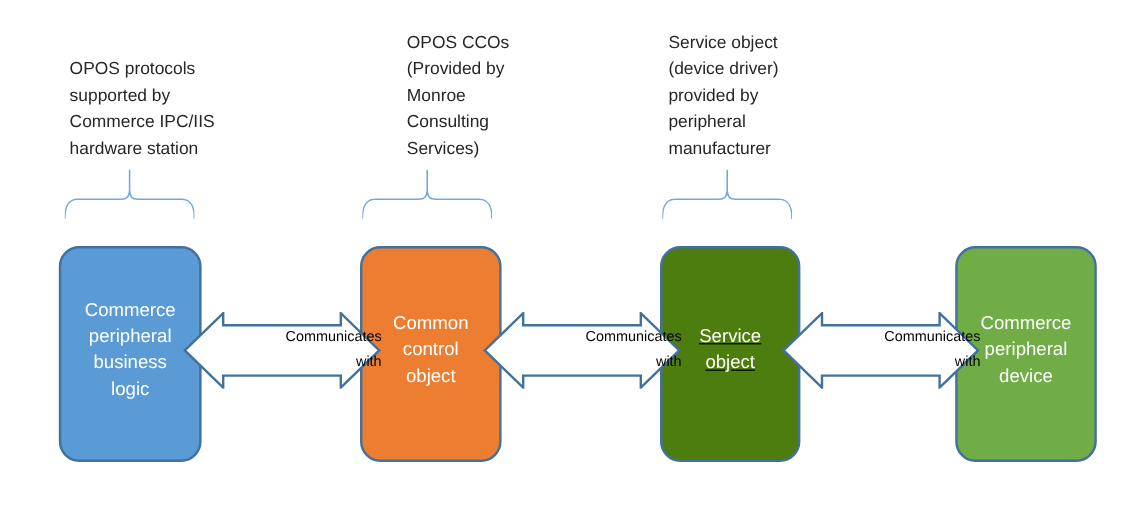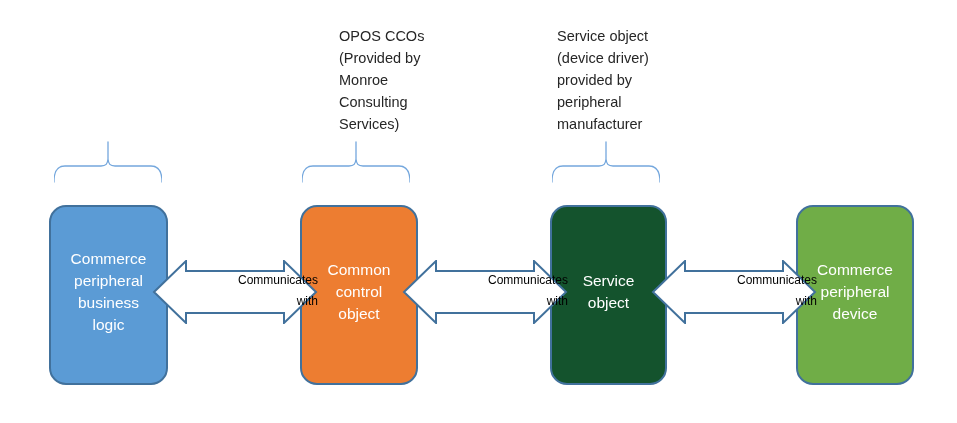--- a/index.html
+++ b/index.html
@@ -89,20 +89,24 @@
   }
   .arrow-label-1 { left: 152px; }
   .arrow-label-2 { left: 402px; }
   .arrow-label-3 { left: 651px; }
 </style>
 </head>
 <body>
 
 <div class="canvas">
 
+  <div class="annotation ann-1">OPOS protocols
+supported by
+Commerce IPC/IIS
+hardware station</div>
   <div class="annotation ann-2">OPOS CCOs
 (Provided by
 Monroe
 Consulting
 Services)</div>
   <div class="annotation ann-3">Service object
 (device driver)
 provided by
 peripheral
 manufacturer</div>
@@ -121,21 +125,21 @@
     <span class="box-label">Commerce
 peripheral
 business
 logic</span>
   </div>
   <div class="box box-2" style="background: rgb(237, 125, 49);">
     <span class="box-label">Common
 control
 object</span>
   </div>
-  <div class="box box-3" style="background: #14532d;">
+  <div class="box box-3" style="background: #4d7c0f; text-decoration: underline;">
     <span class="box-label">Service
 object</span>
   </div>
   <div class="box box-4" style="background: rgb(112, 173, 71);">
     <span class="box-label">Commerce
 peripheral
 device</span>
   </div>
 
   <svg class="arrow arrow-1" viewBox="0 0 166 64">

